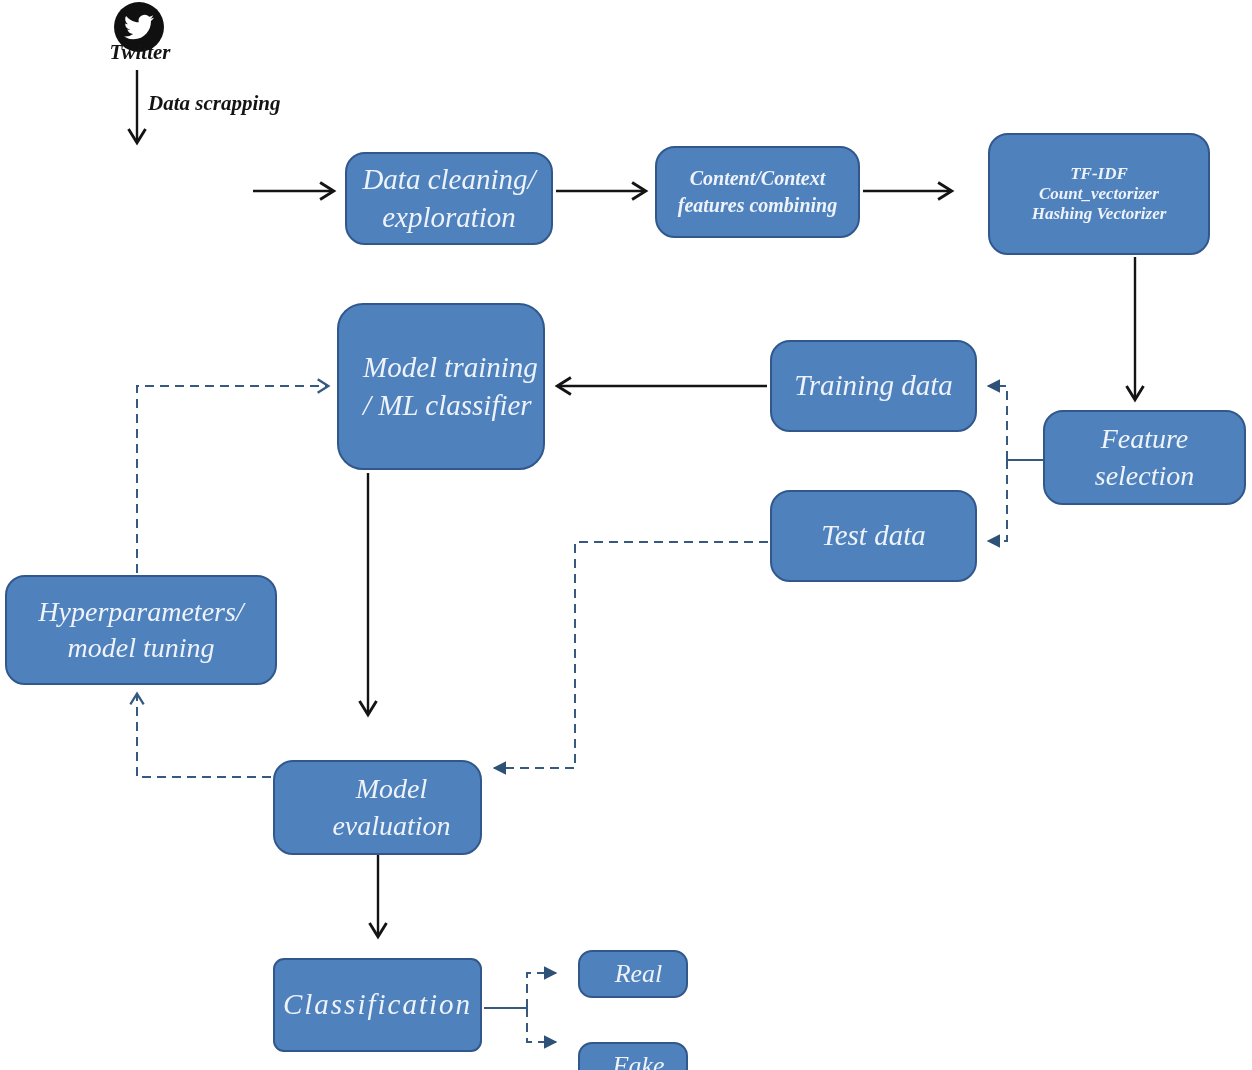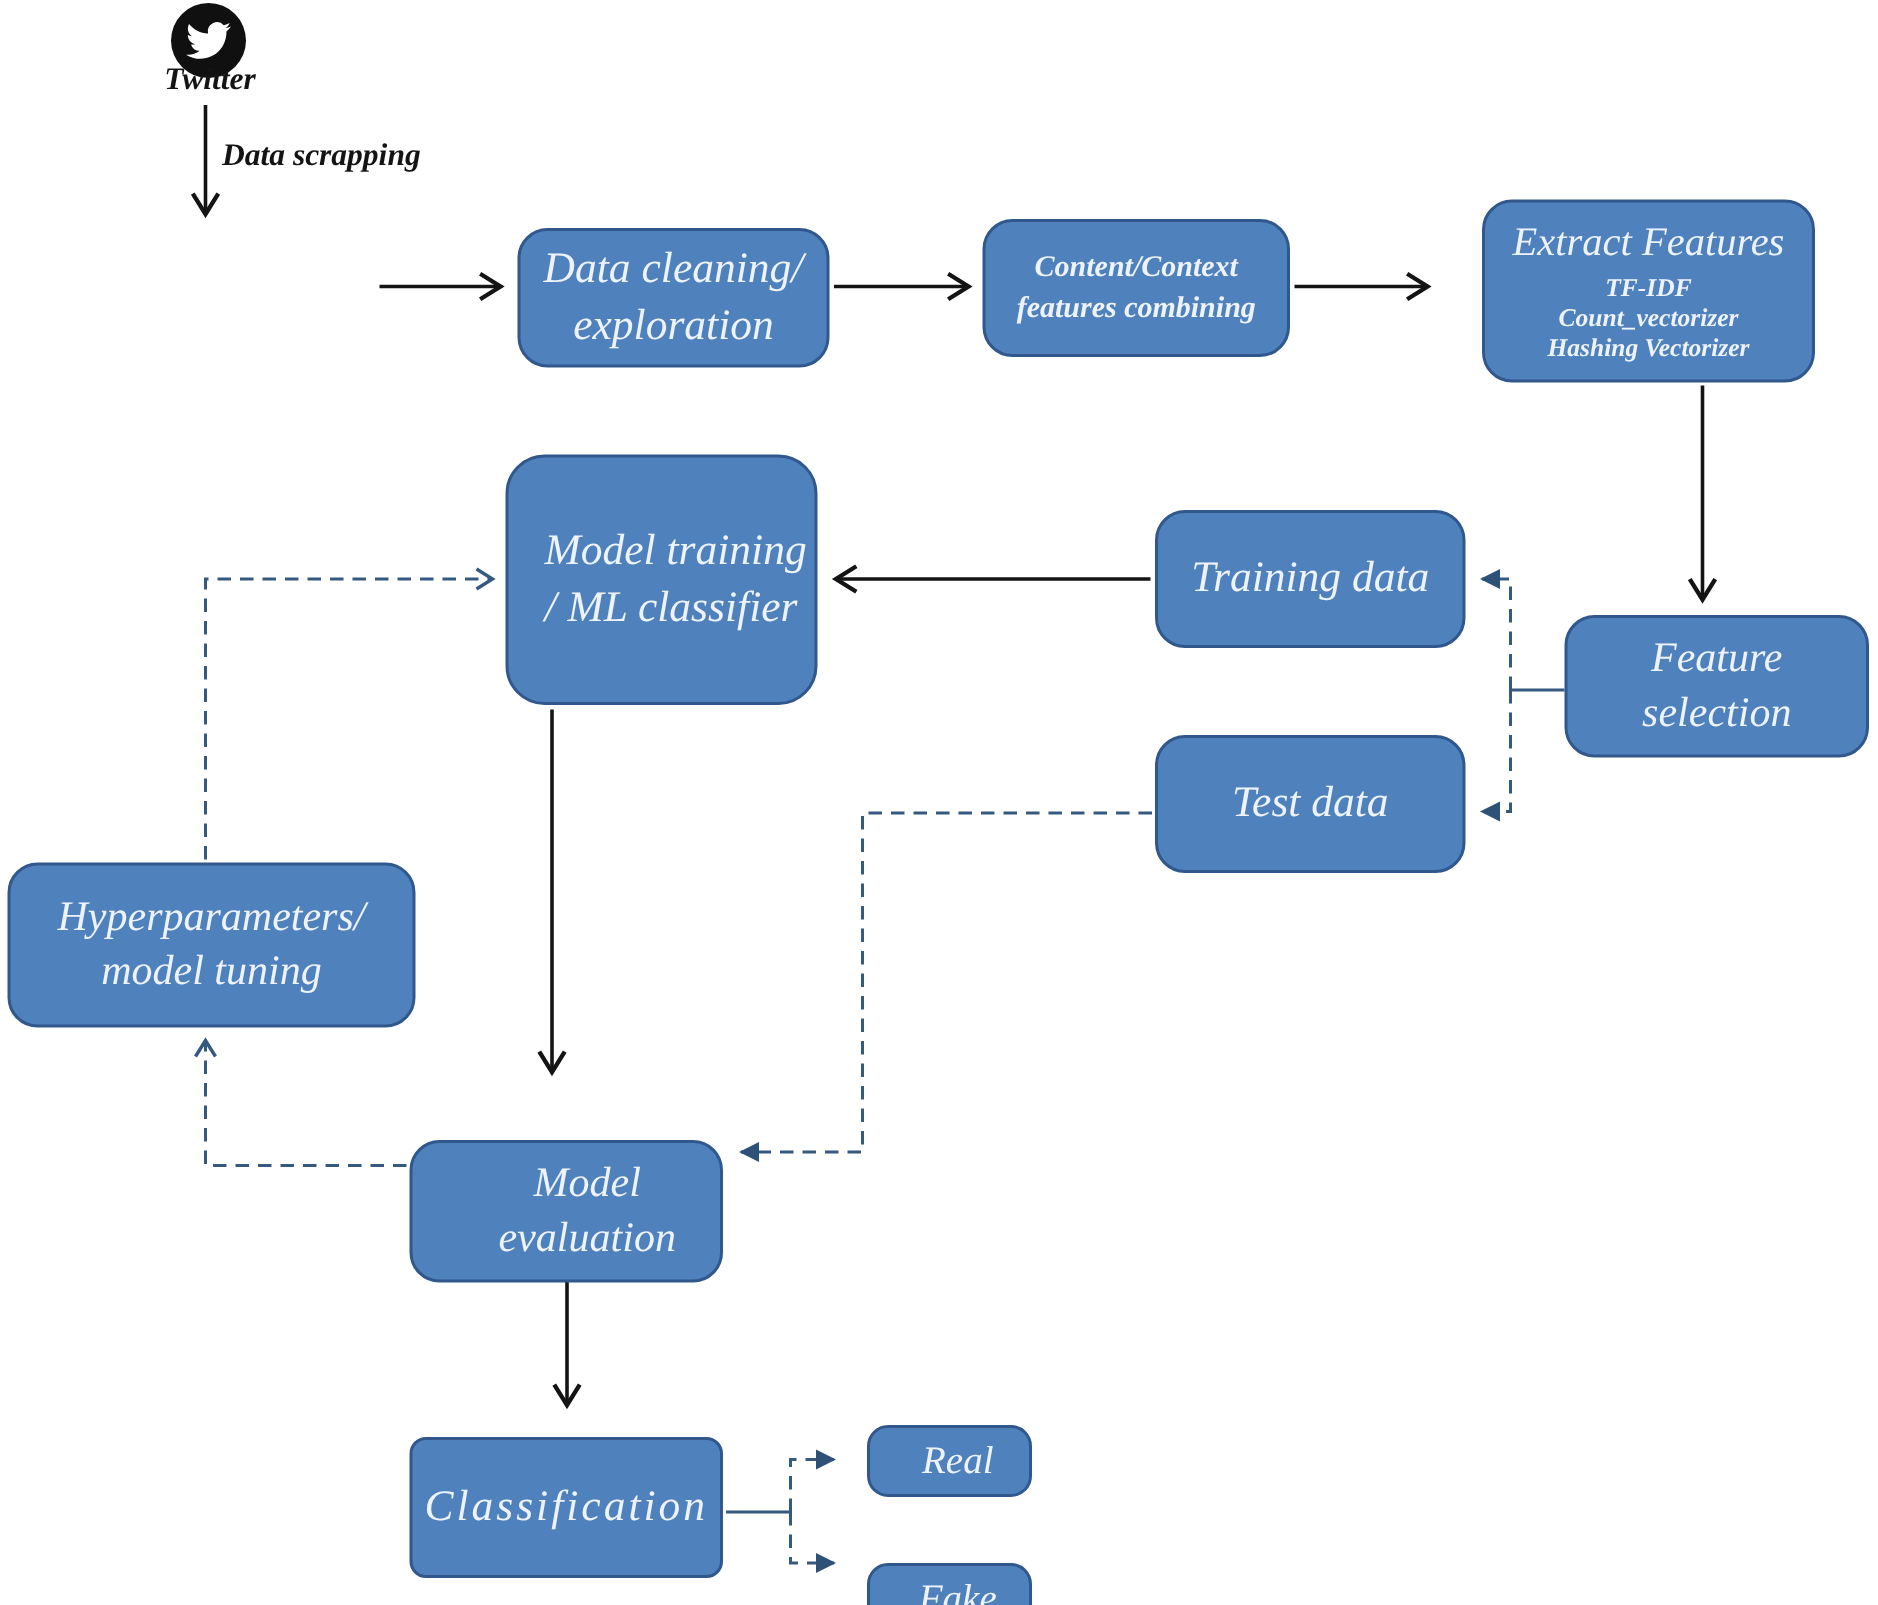--- a/index.html
+++ b/index.html
@@ -108,21 +108,20 @@
     <span class="node-label">Data cleaning/
 exploration</span>
   </div>
 
   <div class="node n-bold-sm" style="left:655px;top:146px;width:205px;height:92px;">
     <span class="node-label">Content/Context
 features combining</span>
   </div>
 
   <div class="node" style="left:988px;top:133px;width:222px;height:122px;">
-    <span class="ef-title">Extract Features</span>
     <span class="ef-methods">TF-IDF
 Count_vectorizer
 Hashing Vectorizer</span>
   </div>
 
   <div class="node n-mid" style="left:1043px;top:410px;width:203px;height:95px;">
     <span class="node-label">Feature
 selection</span>
   </div>
 

